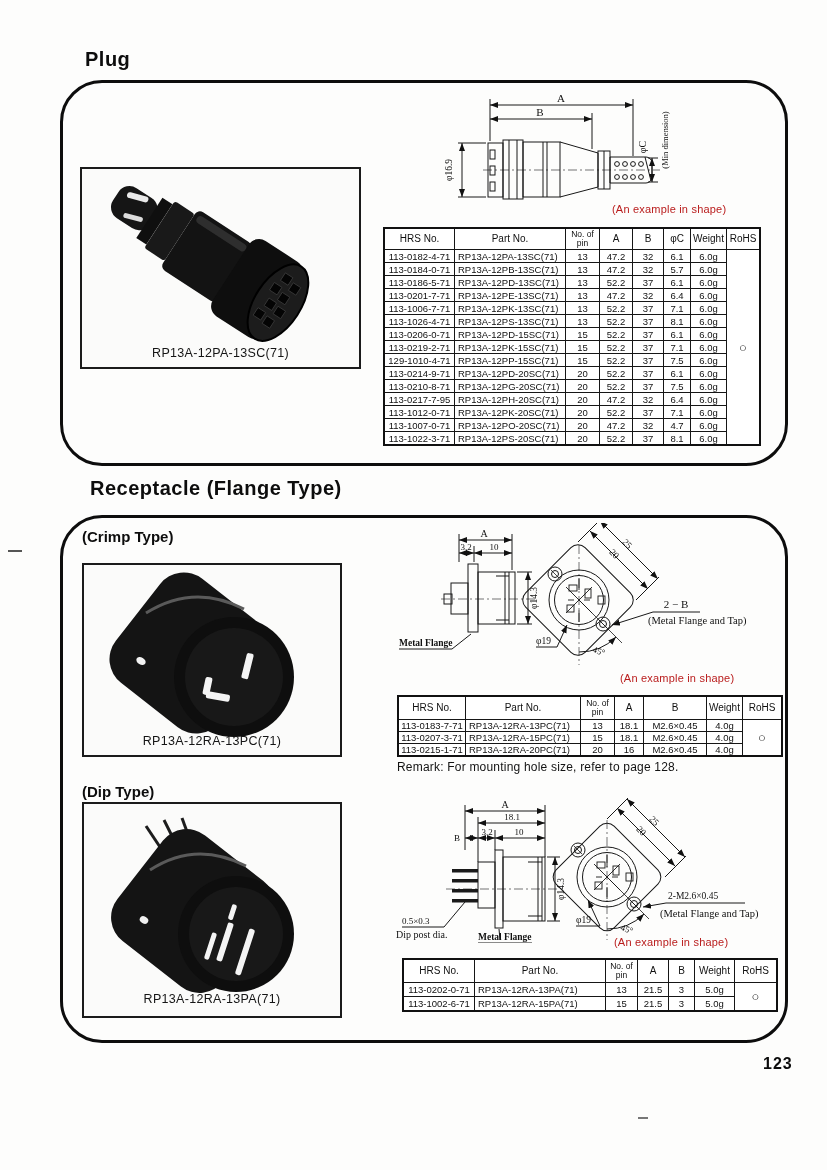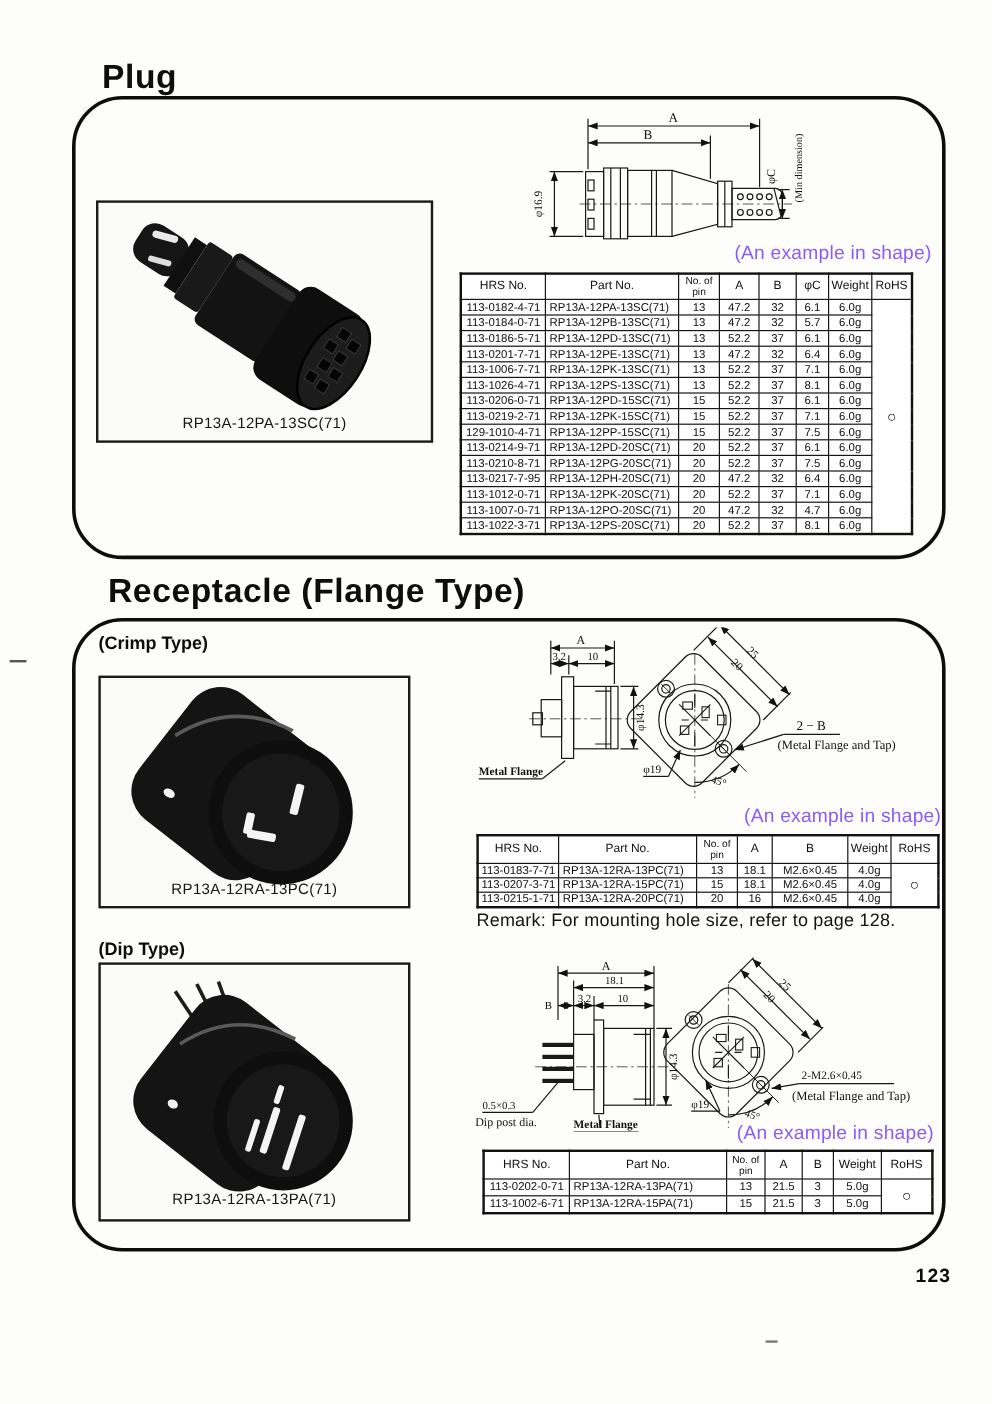--- a/index.html
+++ b/index.html
@@ -3,30 +3,30 @@
 <meta charset="utf-8">
 <style>
   html,body{margin:0;padding:0;}
   body{
     width:827px;height:1170px;position:relative;
     background:#fdfdfc;color:#111;
     font-family:"Liberation Sans", sans-serif;
     overflow:hidden;
   }
   .abs{position:absolute;}
-  .section-title{font-size:28px;font-weight:bold;letter-spacing:.5px;color:#0d0d0d;}
+  .section-title{font-size:20px;font-weight:bold;letter-spacing:.5px;color:#0d0d0d;}
   .sub-title{font-size:15px;font-weight:bold;color:#0d0d0d;}
   .round-box{border:3px solid #0d0d0d;border-radius:42px;background:transparent;}
   .photo-frame{border:2px solid #1b1b1b;background:#fbfbfa;}
   .photo-caption{
     position:absolute;left:0;right:0;bottom:7px;text-align:center;
     font-size:12.5px;color:#151515;letter-spacing:.3px;
   }
-  .example-note{font-size:16px;color:#8b5cf6;letter-spacing:.2px;}
-  .remark{font-size:15px;color:#131313;letter-spacing:.2px;line-height:15px;}
+  .example-note{font-size:11px;color:#b91c1c;letter-spacing:.2px;}
+  .remark{font-size:12px;color:#131313;letter-spacing:.2px;line-height:15px;}
   .page-num{font-size:16px;font-weight:bold;color:#0c0c0c;letter-spacing:1px;}
   
   .ctab{border-collapse:collapse;table-layout:fixed;background:#fff;border:2px solid #111;}
   .ctab th,.ctab td{
     border:1px solid #161616;text-align:center;padding:0;margin:0;
     overflow:hidden;white-space:nowrap;color:#101010;
   }
   .ctab th{font-weight:normal;font-size:10px;line-height:10.5px;margin-left:25px;}
   .ctab td{font-size:9.5px;}
   .ctab td.cl{text-align:left;padding-left:3px;}

